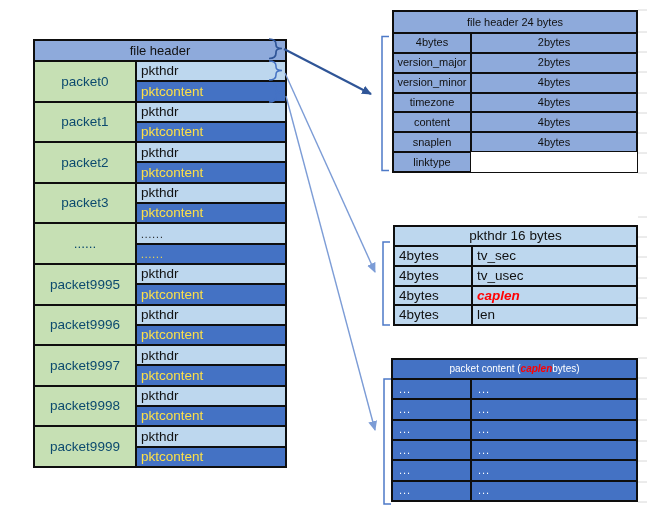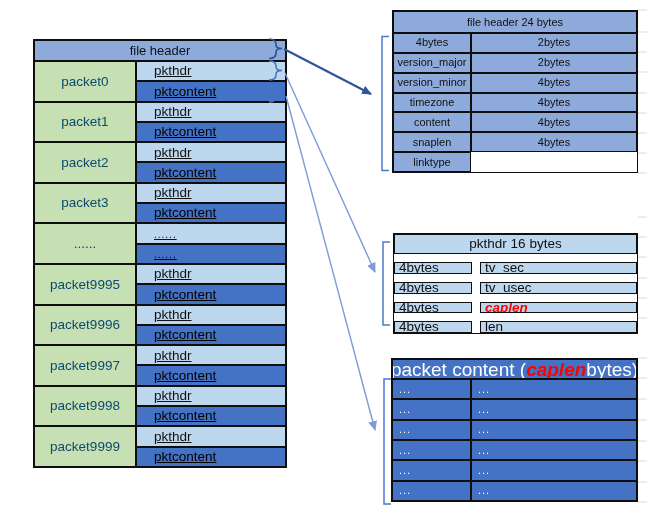--- a/index.html
+++ b/index.html
@@ -13,39 +13,39 @@
     display:flex;align-items:center;font-size:13px;color:#111;overflow:hidden;
     line-height:1;white-space:nowrap;
   }
   .center{justify-content:center;text-align:center;}
   .padl{padding-left:4px;}
   
   #left-table{left:13px;top:39px;width:254px;height:429px;
     grid-template-columns:102px 1fr;grid-template-rows:21px repeat(20,1fr);margin-left:20px;}
   .mb{background:#8EAADB;}           
   .lb{background:#BDD7EE;}           
-  .db{background:#4472C4;color:#000000;}
+  .db{background:#4472C4;color:#fde047;}
   .green{background:#C6E0B4;color:#0c4a6e;}
   .label-cell{grid-row:span 2;justify-content:center;font-size:13.5px;}
-  .hdr-cell,.content-cell{padding-left:17px;font-size:13.5px;text-decoration:underline;}
+  .hdr-cell,.content-cell{padding-left:4px;font-size:13.5px;}
   .dots{font-size:10px;align-items:flex-end;padding-bottom:3px;letter-spacing:1px;}
   .span2{grid-column:1 / 3;}
   
   #fh-table{left:392px;top:10px;width:246px;height:163px;
     grid-template-columns:78px 1fr;grid-template-rows:22px repeat(7,1fr);}
   #fh-table .cell{font-size:11px;}
   
-  #ph-table{left:393px;top:233px;width:245px;height:101px;
-    grid-template-columns:78px 1fr;grid-template-rows:20px repeat(4,1fr);gap:8px;}
+  #ph-table{left:393px;top:225px;width:245px;height:101px;
+    grid-template-columns:78px 1fr;grid-template-rows:20px repeat(4,1fr);}
   #ph-table .cell{font-size:13.5px;}
   .red{color:#FF0000;font-weight:bold;font-style:italic;}
   
   #pc-table{left:391px;top:358px;width:247px;height:144px;
     grid-template-columns:79px 1fr;grid-template-rows:20px repeat(6,1fr);}
-  #pc-table .cell{color:#fff;font-size:19px;}
+  #pc-table .cell{color:#fff;font-size:10px;}
   #pc-table .dotcell{font-size:11px;letter-spacing:1px;padding-left:6px;}
   .title-cell{font-weight:normal;}
   #overlay{position:absolute;left:0;top:0;pointer-events:none;}
 </style>
 </head>
 <body>
 
 <div id="stage">
 
   <div class="tbl" id="left-table">

